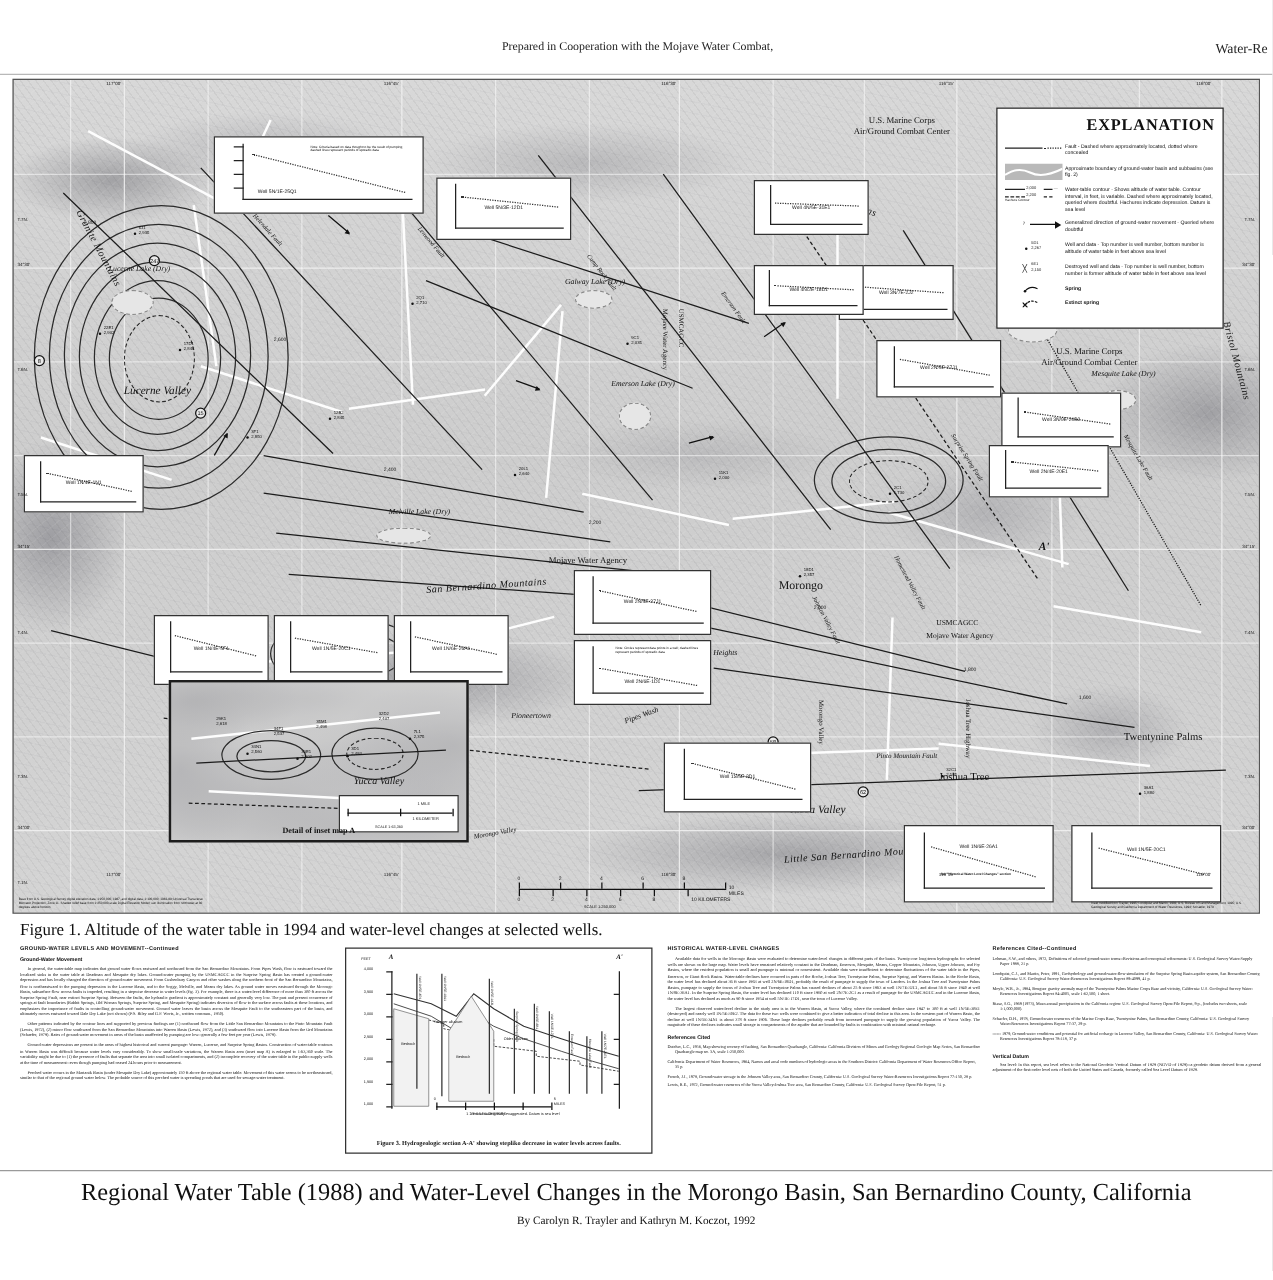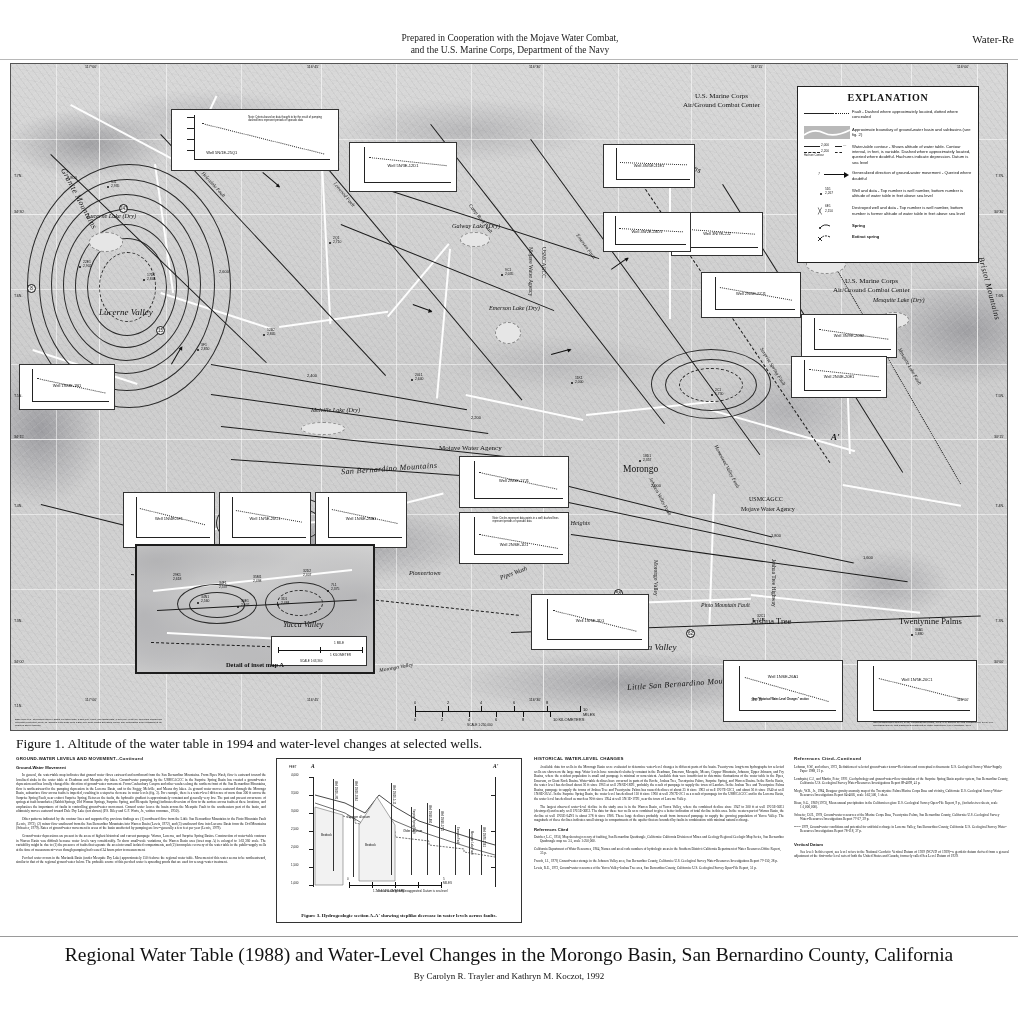--- a/index.html
+++ b/index.html
@@ -150,21 +150,21 @@
     position:absolute; right:6px; bottom:6px; width:96px; height:30px;
     background:#fff; border:0.8px solid #333;
   }
 
   
   .explanation {
     position:absolute; left:786px; top:22px; width:182px; height:177px;
     background:#ffffff; border:1px solid #222; padding:5px 6px;
   }
   .exp-title {
-    text-align:center; font-size:10px; font-weight:bold; letter-spacing:.7px;
+    text-align:right; font-size:13px; font-weight:bold; letter-spacing:.7px;
     font-family:"Liberation Serif", serif; margin-bottom:5px; color:#111;
   }
   .exp-row { display:flex; align-items:flex-start; margin-bottom:4.5px; }
   .exp-sym { width:48px; flex:0 0 48px; height:13px; position:relative; }
   .exp-txt { flex:1; font-size:4.1px; line-height:5.2px; color:#111;
              font-family:"Liberation Sans", sans-serif; padding-top:1px; }
 
   
   .fig1-caption {
     position:absolute; left:16px; top:736px; width:700px;
@@ -259,21 +259,20 @@
     border-left:4px solid #111; border-top:2.5px solid transparent;
     border-bottom:2.5px solid transparent;
   }
 </style>
 </head>
 <body>
 
 <div class="top-header">
   <div class="coop-text">
     <span>Prepared in Cooperation with the Mojave Water Combat,</span>
-    <span class="coop-line2">and the U.S. Marine Corps, Department of the Navy</span>
   </div>
   <div class="series-text">Water-Re</div>
   <div class="header-rule"></div>
 </div>
 
 <div class="map-panel">
   <div class="relief"></div>
   <div class="relief-noise"></div>
 
   <div class="grat v" style="left:88px"></div>
@@ -391,21 +390,21 @@
   <div class="place sm" style="left:478px; top:240px">Emerson Lake (Dry)</div>
   <div class="place sm" style="left:790px; top:172px">Deadman Lake (Dry)</div>
   <div class="place sm" style="left:862px; top:232px">Mesquite Lake (Dry)</div>
   <div class="place rng" style="left:626px; top:90px; transform:rotate(22deg)">Bullion Mountains</div>
   <div class="place rng" style="left:946px; top:220px; transform:rotate(75deg)">Bristol Mountains</div>
   <div class="place rng" style="left:330px; top:400px; transform:rotate(-4deg)">San Bernardino Mountains</div>
   <div class="place rng" style="left:616px; top:615px; transform:rotate(-4deg)">Little San Bernardino Mountains</div>
   <div class="place town" style="left:612px; top:400px; font-size:9.5px">Morongo</div>
   <div class="place town" style="left:620px; top:578px; font-size:9px; font-style:italic">Yucca Valley</div>
   <div class="place town" style="left:740px; top:552px; font-size:8.5px">Joshua Tree</div>
-  <div class="place town" style="left:888px; top:552px; font-size:8.5px">Twentynine Palms</div>
+  <div class="place town" style="left:888px; top:520px; font-size:8.5px">Twentynine Palms</div>
   <div class="place sm" style="left:534px; top:455px">Flamingo Heights</div>
   <div class="place sm" style="left:398px; top:505px">Pioneertown</div>
   <div class="place sm" style="left:488px; top:505px; transform:rotate(-20deg)">Pipes Wash</div>
   <div class="place sm" style="left:690px; top:538px; font-size:5.6px">Pinto Mountain Fault</div>
   <div class="place sm" style="left:186px; top:118px; transform:rotate(48deg); font-size:5px">Helendale Fault</div>
   <div class="place sm" style="left:318px; top:128px; transform:rotate(50deg); font-size:5px">Lenwood Fault</div>
   <div class="place sm" style="left:452px; top:152px; transform:rotate(52deg); font-size:5px">Camp Rock Fault</div>
   <div class="place sm" style="left:560px; top:180px; transform:rotate(54deg); font-size:5px">Emerson Fault</div>
   <div class="place sm" style="left:628px; top:430px; transform:rotate(62deg); font-size:5px">Johnson Valley Fault</div>
   <div class="place sm" style="left:692px; top:400px; transform:rotate(62deg); font-size:5px">Homestead Valley Fault</div>

